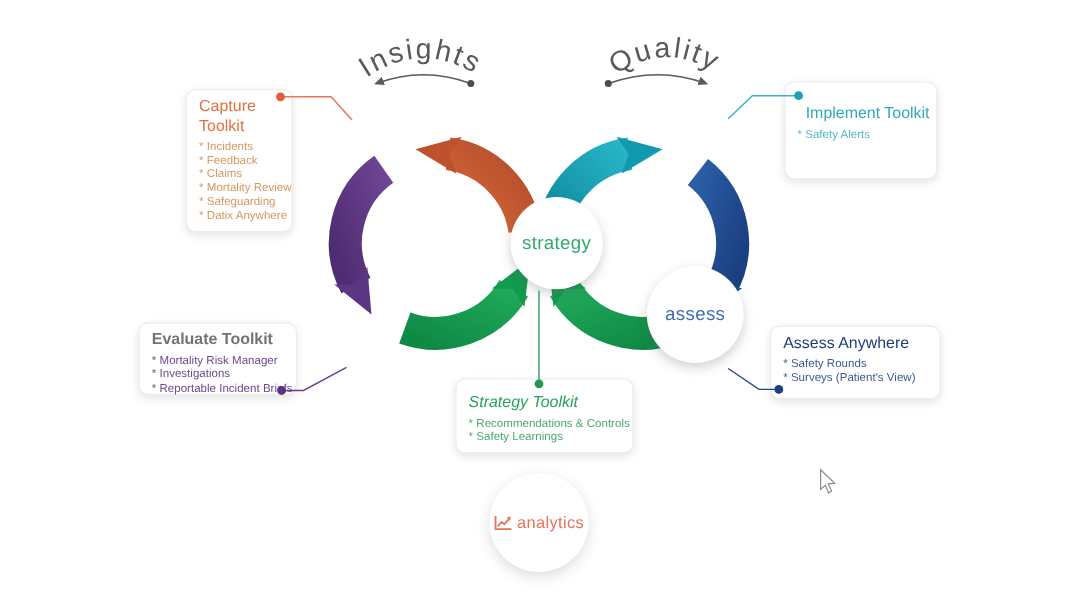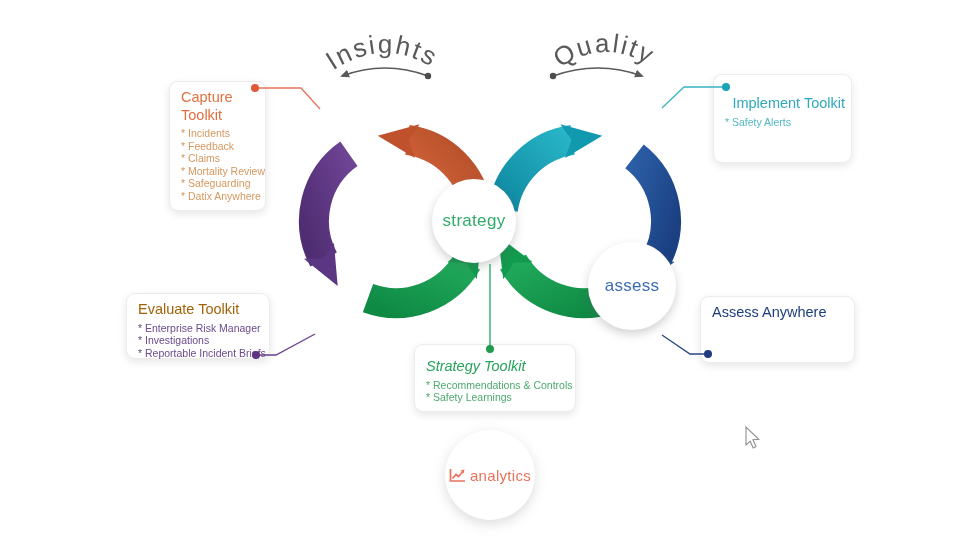--- a/index.html
+++ b/index.html
@@ -20,21 +20,21 @@
   .node-analytics span{color:#E8735B;font-size:15px;margin-left:4px;}
 
   
   .tkbox{position:absolute;background:#fff;border:1px solid #ececec;border-radius:9px;
          box-shadow:0 3px 8px rgba(0,0,0,0.10);padding:7px 6px 6px 11px;z-index:4;
          white-space:nowrap;}
   .tk-title{font-size:14.5px;line-height:1.22;margin:0 0 3px 0;font-weight:400;}
   .tk-item{font-size:10.5px;line-height:12.5px;}
   .tk-capture  .tk-title{color:#E0703F;} .tk-capture  .tk-item{color:#D6985F;}
   .tk-implement .tk-title{color:#2FA9BB;text-align:right;} .tk-implement .tk-item{color:#55B7C5;}
-  .tk-evaluate .tk-title{color:#a16207;} .tk-evaluate .tk-item{color:#6B4A8F;}
+  .tk-evaluate .tk-title{color:#737373;font-weight:bold;} .tk-evaluate .tk-item{color:#6B4A8F;}
   .tk-assess   .tk-title{color:#1F3D7C;} .tk-assess   .tk-item{color:#3A5B95;}
   .tk-strategy .tk-title{color:#27A35B;font-style:italic;} .tk-strategy .tk-item{color:#4BAA6D;}
 
   .arc-title{font-size:26px;fill:#58595B;letter-spacing:2px;}
 </style>
 </head>
 <body>
 
 <div class="stage">
 
@@ -106,21 +106,21 @@
     </g>
     <g>
       <path d="M 553 76 Q 598 60 642 76" fill="none" stroke="#5a5a5a" stroke-width="1.4" marker-end="url(#mSmall)"></path>
       <circle cx="553" cy="76" r="3.2" fill="#4d4d4d"></circle>
     </g>
   </svg>
 
   <div class="node node-assess" style="left:588px;top:242px;width:88px;height:88px;">
     <span>assess</span>
   </div>
-  <div class="node node-strategy" style="left:432px;top:179px;width:84px;height:84px;">
+  <div class="node node-strategy" style="left:464px;top:179px;width:84px;height:84px;">
     <span>strategy</span>
   </div>
   <div class="node node-analytics" style="left:445px;top:430px;width:90px;height:90px;">
     <svg width="17" height="15" viewBox="0 0 17 15">
       <path d="M1.5 1 V13 H16" fill="none" stroke="#E8735B" stroke-width="1.7"></path>
       <path d="M3.5 10.5 L7 6.5 L9.5 8.5 L14 3.5" fill="none" stroke="#E8735B" stroke-width="1.7"></path>
       <polygon points="11.5,2.5 15.5,1.5 14.6,5.5" fill="#E8735B"></polygon>
     </svg>
     <span>analytics</span>
   </div>
@@ -140,28 +140,32 @@
   <div class="tkbox tk-implement" style="left:713px;top:74px;width:120px;height:74px;">
     <div class="tk-title" style="margin-top:13px;">Implement Toolkit</div>
     <div>
         <div class="tk-item">* Safety Alerts</div>
       </div>
   </div>
 
   <div class="tkbox tk-evaluate" style="left:126px;top:293px;width:125px;height:51px;">
     <div class="tk-title">Evaluate Toolkit</div>
     <div>
-        <div class="tk-item">* Enterprise Risk Manager</div>
+        <div class="tk-item">* Mortality Risk Manager</div>
         <div class="tk-item">* Investigations</div>
         <div class="tk-item">* Reportable Incident Briefs</div>
       </div>
   </div>
 
   <div class="tkbox tk-assess" style="left:700px;top:296px;width:136px;height:52px;">
     <div class="tk-title">Assess Anywhere</div>
+    <div>
+        <div class="tk-item">* Safety Rounds</div>
+        <div class="tk-item">* Surveys (Patient's View)</div>
+      </div>
   </div>
 
   <div class="tkbox tk-strategy" style="left:414px;top:344px;width:143px;height:53px;">
     <div class="tk-title" style="margin-top:6px;">Strategy Toolkit</div>
     <div>
         <div class="tk-item">* Recommendations &amp; Controls</div>
         <div class="tk-item">* Safety Learnings</div>
       </div>
   </div>
 

